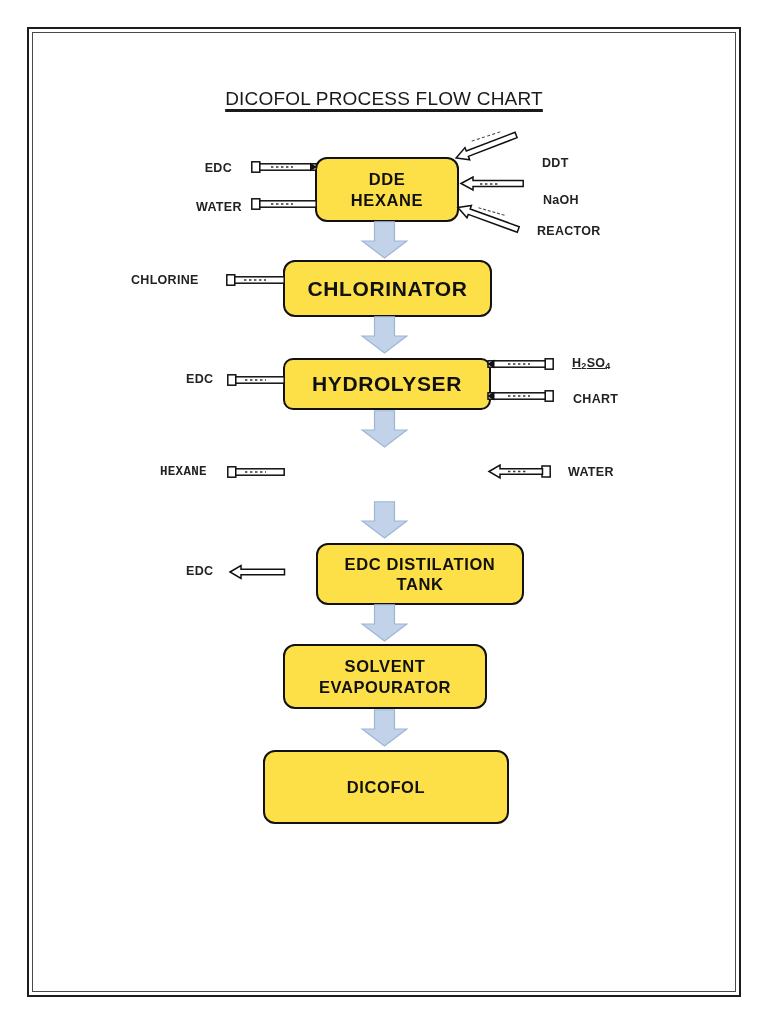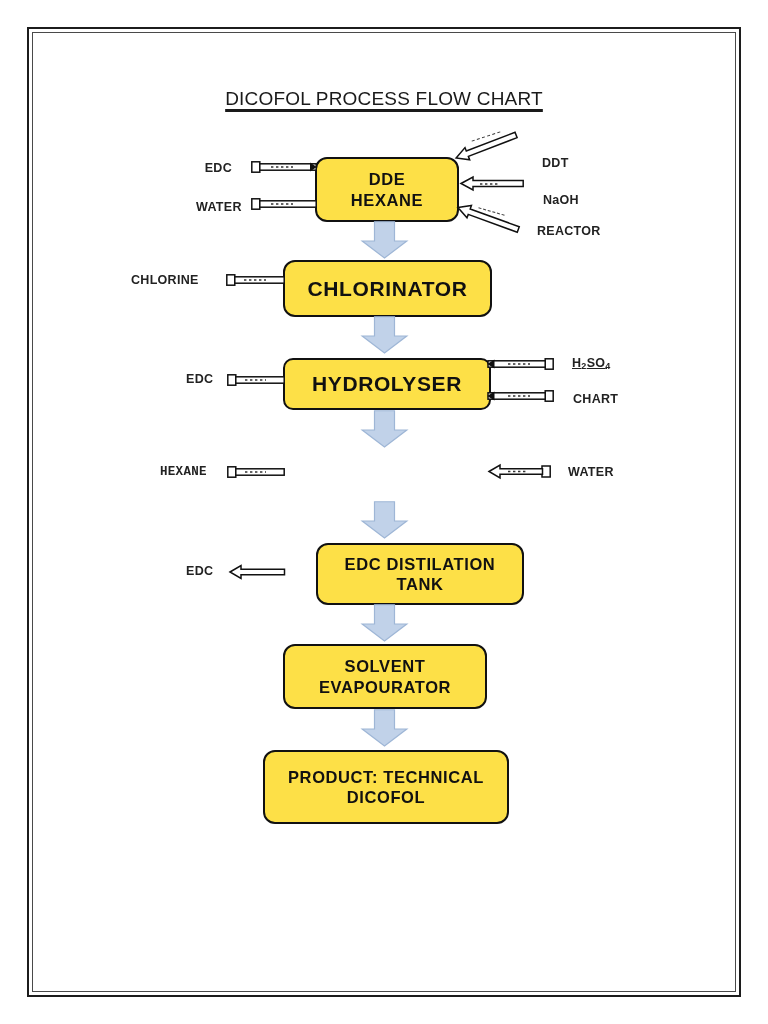--- a/index.html
+++ b/index.html
@@ -48,21 +48,20 @@
     <span>EDC DISTILATION</span>
     <span>TANK</span>
   </div>
 
   <div class="pbox f2" style="left:283px;top:644px;width:200px;height:61px;">
     <span>SOLVENT</span>
     <span>EVAPOURATOR</span>
   </div>
 
   <div class="pbox f2" style="left:263px;top:750px;width:242px;height:70px;">
-    <span>PRODUCT: TECHNICAL</span>
     <span>DICOFOL</span>
   </div>
 
   <svg class="abs" style="left:361px;top:221px;" width="47" height="38" viewBox="0 0 47 38">
     <path d="M13.5 .75 H33.5 V20 H45.8 L23.5 37 L1.2 20 H13.5 Z" stroke-width="1.2" fill="#c1d2e9" stroke="#9eb6d6"></path>
   </svg>
   <svg class="abs" style="left:361px;top:316px;" width="47" height="38" viewBox="0 0 47 38">
     <path d="M13.5 .75 H33.5 V20 H45.8 L23.5 37 L1.2 20 H13.5 Z" stroke-width="1.2" fill="#c1d2e9" stroke="#9eb6d6"></path>
   </svg>
   <svg class="abs" style="left:361px;top:410px;" width="47" height="38" viewBox="0 0 47 38">

